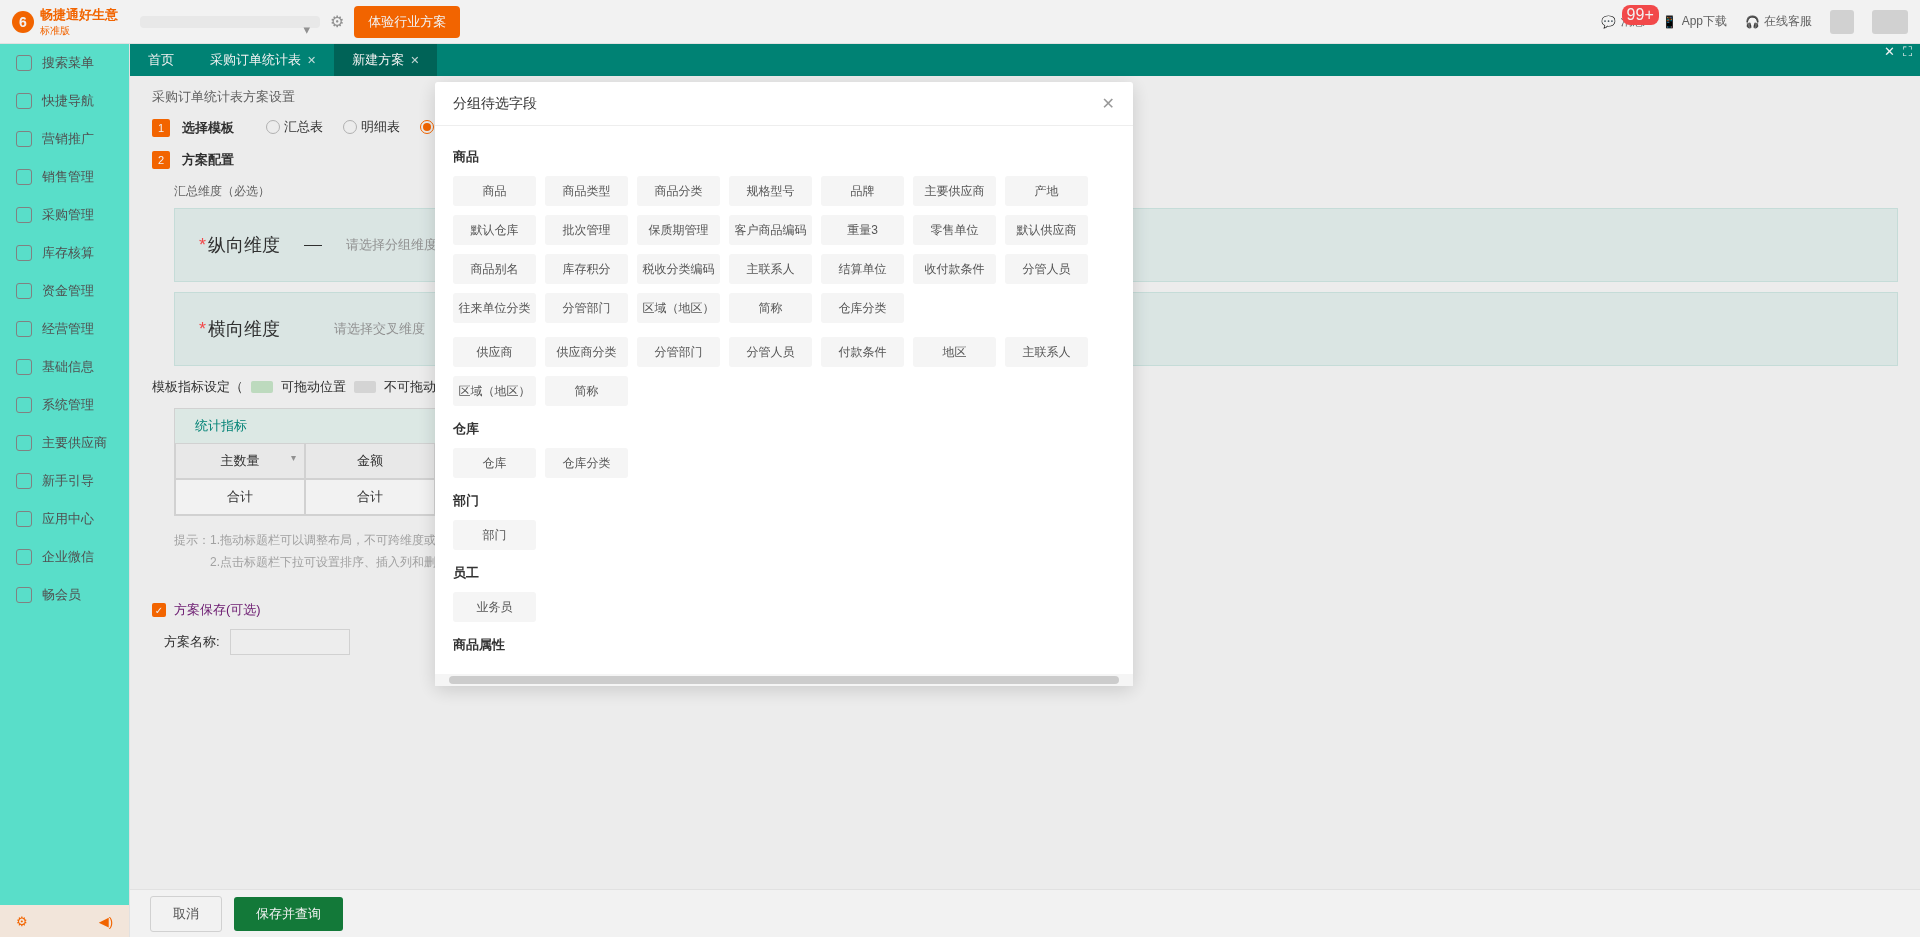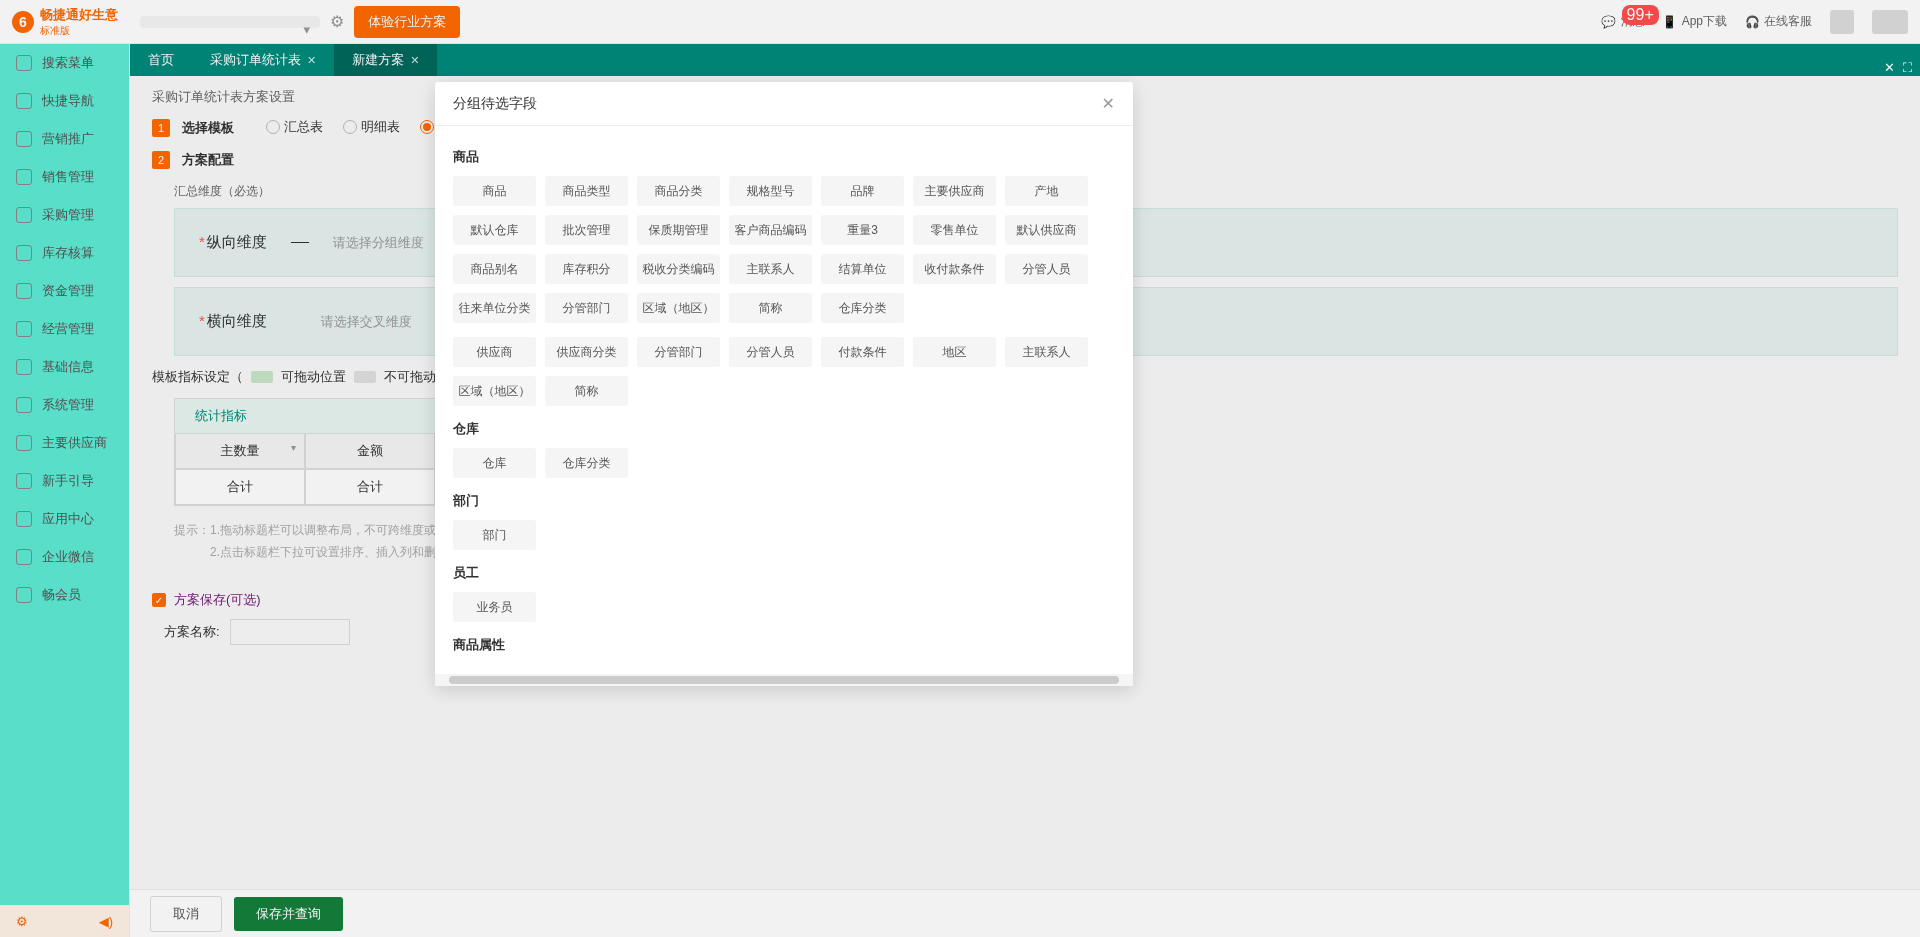--- a/index.html
+++ b/index.html
@@ -20,39 +20,39 @@
 .badge { position: absolute; top: -8px; right: -14px; background: #ff4d4f; color: #fff; font-size: 16px; border-radius: 8px; padding: 1px 5px; }
 .avatar { width: 24px; height: 24px; background: #ddd; border-radius: 3px; }
 
 
 .sidebar { position: absolute; left: 0; top: 44px; bottom: 0; width: 130px; background: #5eead4; border-right: 1px solid #eee; }
 .side-item { display: flex; align-items: center; gap: 10px; padding: 10px 16px; color: #555; font-size: 13px; }
 .side-icon { width: 16px; height: 16px; display: inline-block; border: 1.5px solid #888; border-radius: 3px; }
 .side-bottom { position: absolute; bottom: 0; left: 0; right: 0; height: 32px; background: #fff2e6; display: flex; align-items: center; justify-content: space-between; padding: 0 16px; color: #ff6a00; }
 
 
-.tabs { position: absolute; left: 130px; right: 0; top: 44px; height: 32px; background: #00897b; display: flex; align-items: flex-end; }
+.tabs { position: absolute; left: 130px; right: 0; top: 44px; height: 32px; background: #00897b; display: flex; align-items: flex-start; }
 .tab { padding: 0 18px; height: 32px; display: flex; align-items: center; gap: 6px; color: #fff; font-size: 13px; }
 .tab.active { background: #00695c; }
 .tab-close { font-size: 11px; opacity: 0.8; }
 .tabs-right { margin-left: auto; display: flex; gap: 8px; padding-right: 8px; color: #fff; }
 
 
 .content { position: absolute; left: 130px; right: 0; top: 76px; bottom: 48px; background: #f9f9f9; padding: 12px 22px; overflow: hidden; }
 .page-title { font-size: 13px; color: #666; margin-bottom: 12px; }
 .step-row { display: flex; align-items: center; gap: 12px; margin-bottom: 14px; }
 .step-num { width: 18px; height: 18px; background: #ff6a00; color: #fff; font-size: 11px; display: flex; align-items: center; justify-content: center; border-radius: 2px; }
 .step-label { font-size: 13px; font-weight: bold; }
 .radio { display: inline-flex; align-items: center; gap: 4px; margin-left: 20px; }
 .radio-dot { width: 14px; height: 14px; border: 1px solid #bbb; border-radius: 50%; display: inline-block; position: relative; }
 .radio.checked .radio-dot { border-color: #ff6a00; }
 .radio.checked .radio-dot::after { content: ""; position: absolute; width: 8px; height: 8px; background: #ff6a00; border-radius: 50%; top: 2px; left: 2px; }
 .sub-label { font-size: 12px; color: #666; margin: 10px 0 8px 22px; }
 .dim-box { margin-left: 22px; border: 1px solid #d0e8e4; background: #e6f2f0; padding: 24px; display: flex; align-items: center; gap: 24px; margin-bottom: 10px; }
-.dim-label { color: #333; font-size: 15px; }
+.dim-label { color: #333; font-size: 18px; }
 .dim-label .req { color: #ff4d4f; margin-right: 2px; }
 .dash { width: 18px; height: 1px; background: #333; }
 .dim-placeholder { color: #999; }
 .tmpl-row { margin-left: 22px; display: flex; align-items: center; gap: 8px; font-size: 13px; color: #333; margin: 12px 0; }
 .swatch { width: 22px; height: 12px; display: inline-block; border-radius: 2px; }
 .swatch.green { background: #c8e6c9; }
 .swatch.gray { background: #e0e0e0; }
 .stat-table { margin-left: 22px; border: 1px solid #ddd; background: #fff; }
 .stat-head { background: #e8f5f1; padding: 8px 20px; color: #00897b; font-size: 13px; }
 .stat-row { display: flex; }

